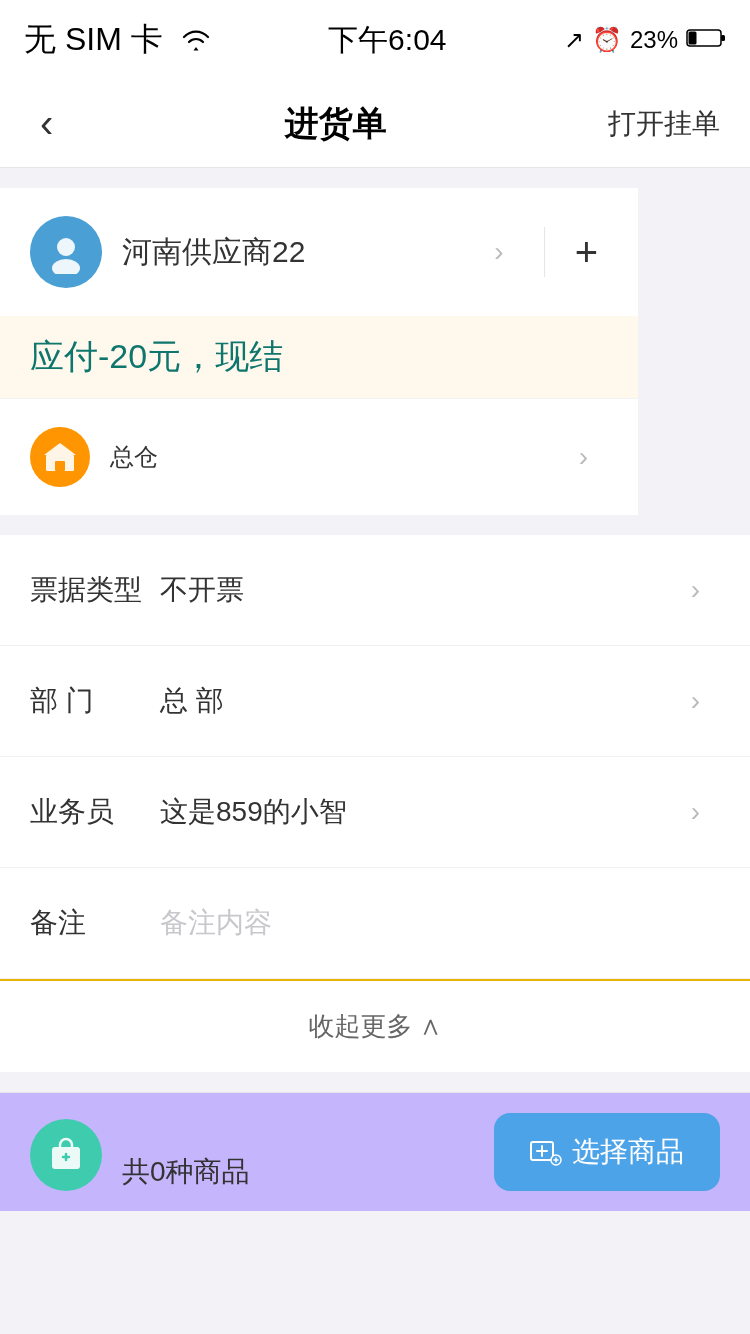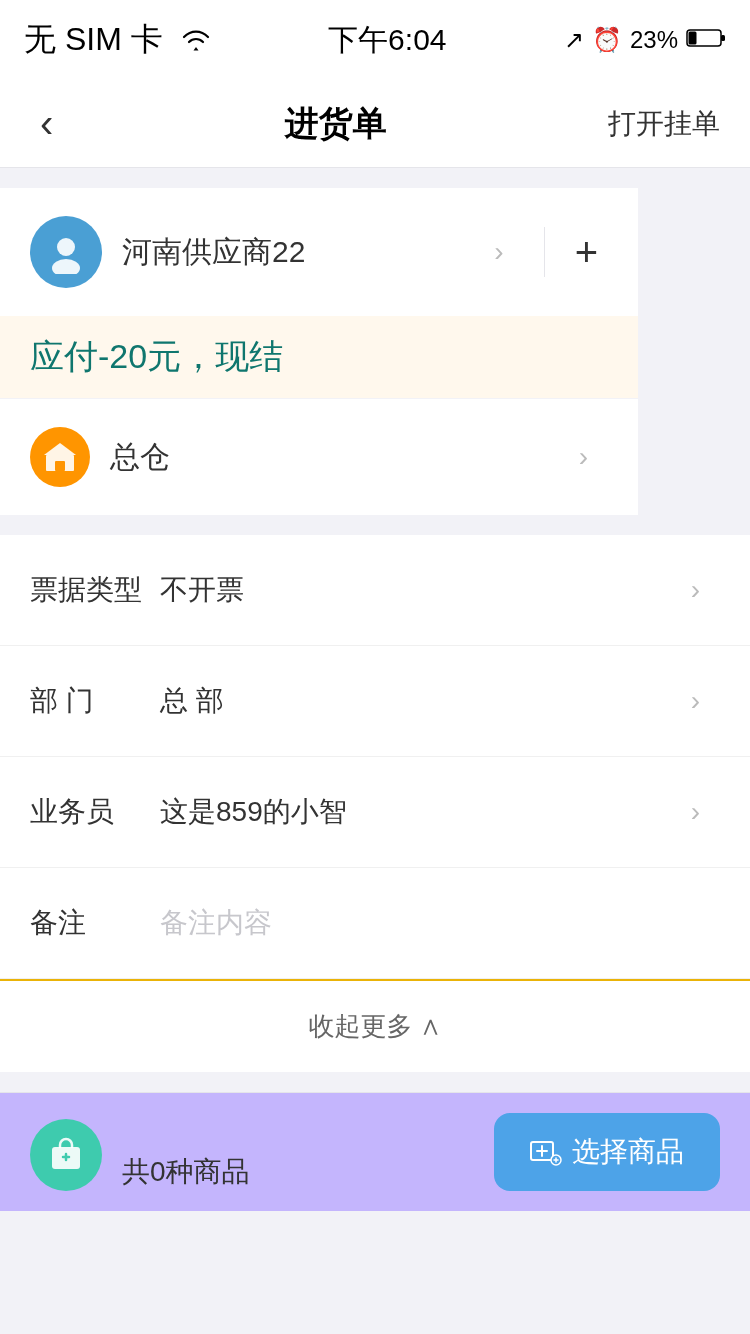--- a/index.html
+++ b/index.html
@@ -133,21 +133,21 @@
       border-radius: 50%;
       background: #ff9500;
       display: flex;
       align-items: center;
       justify-content: center;
       margin-right: 20px;
       flex-shrink: 0;
     }
     .warehouse-name {
       flex: 1;
-      font-size: 30px;
+      font-size: 24px;
       color: #333;
     }
 
     
     .form-section {
       background: #fff;
       margin-top: 20px;
     }
     .form-row {
       display: flex;

